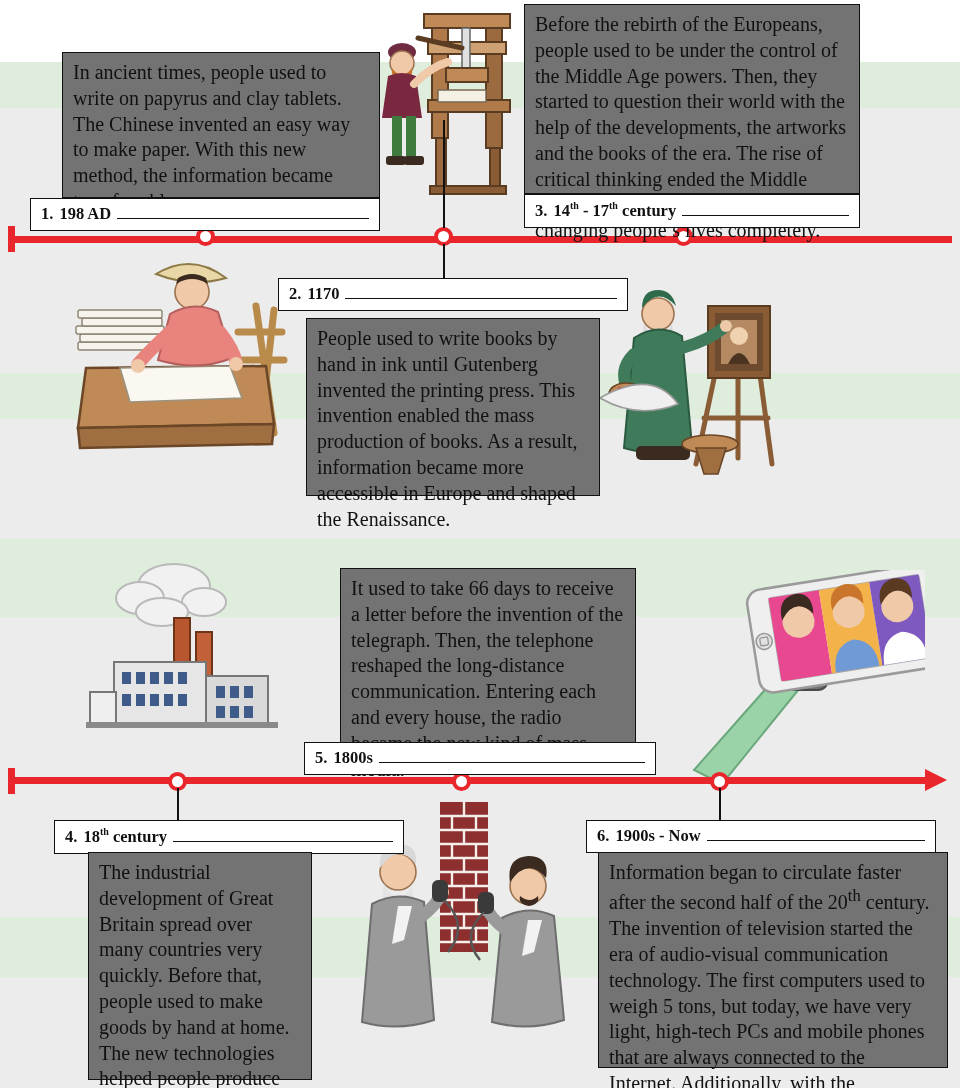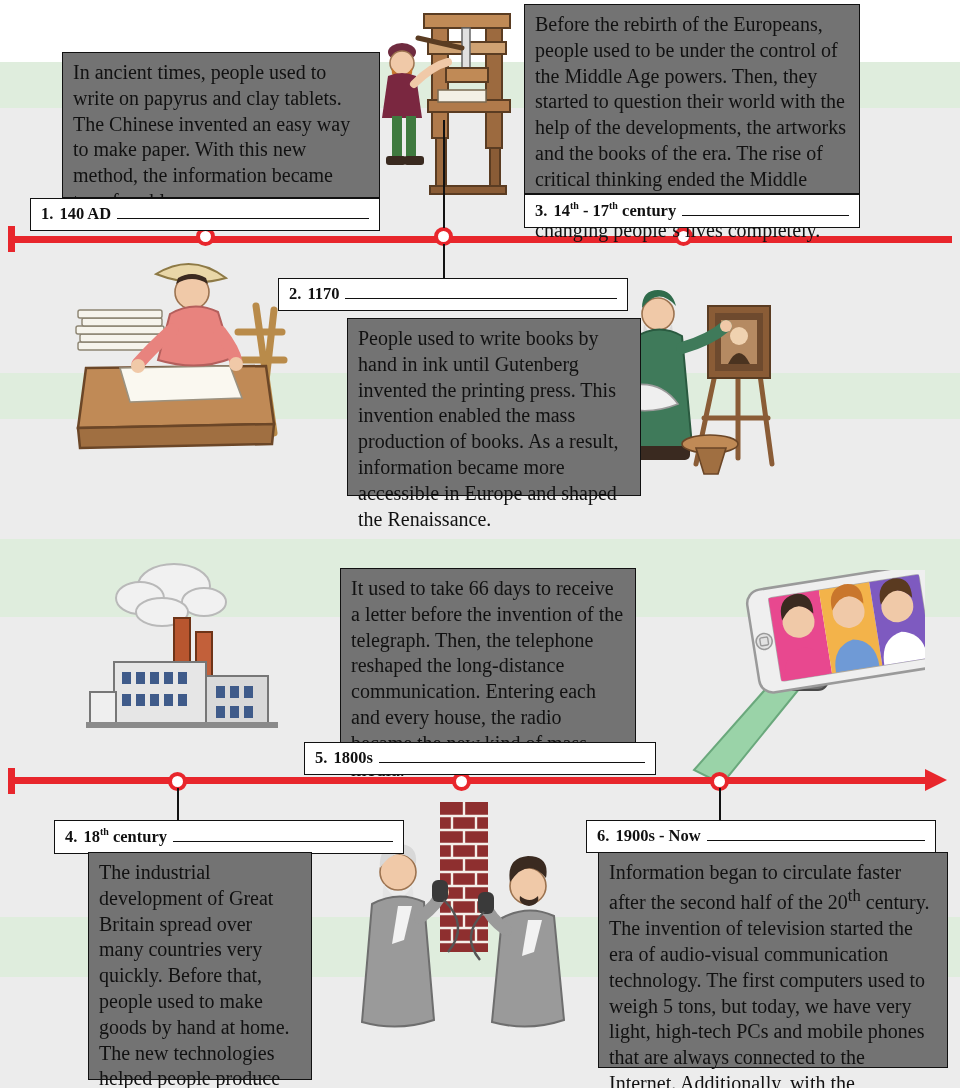--- a/index.html
+++ b/index.html
@@ -353,30 +353,30 @@
 <div class="node" style="left:710px;top:772px;"></div>
 <div class="tick-line" style="left:177px;top:788px;height:34px;"></div>
 <div class="tick-line" style="left:461px;top:742px;height:32px;"></div>
 <div class="tick-line" style="left:719px;top:788px;height:34px;"></div>
 
 <div class="box" style="left:62px;top:52px;width:318px;height:146px;">
   <span>In ancient times, people used to write on papyrus and clay tablets. The Chinese invented an easy way to make paper. With this new method, the information became transferrable.</span>
 </div>
 <div class="label" style="left:30px;top:198px;width:350px;">
   <span>1.</span>
-  <span>140 AD</span>
+  <span>198 AD</span>
   <span class="rule"></span>
 </div>
 
 <div class="label" style="left:278px;top:278px;width:350px;">
   <span>2.</span>
   <span>1170</span>
   <span class="rule"></span>
 </div>
-<div class="box" style="left:306px;top:318px;width:294px;height:178px;margin-left:41px;">
+<div class="box" style="left:306px;top:318px;width:294px;height:178px;">
   <span>People used to write books by hand in ink until Gutenberg invented the printing press. This invention enabled the mass production of books. As a result, information became more accessible in Europe and shaped the Renaissance.</span>
 </div>
 
 <div class="box" style="left:524px;top:4px;width:336px;height:190px;">
   <span>Before the rebirth of the Europeans, people used to be under the control of the Middle Age powers. Then, they started to question their world with the help of the developments, the artworks and the books of the era. The rise of critical thinking ended the Middle Ages and started the Modern Era by changing people’s lives completely.</span>
 </div>
 <div class="label" style="left:524px;top:194px;width:336px;">
   <span>3.</span>
   <span>14<sup>th</sup> - 17<sup>th</sup> century</span>
   <span class="rule"></span>

